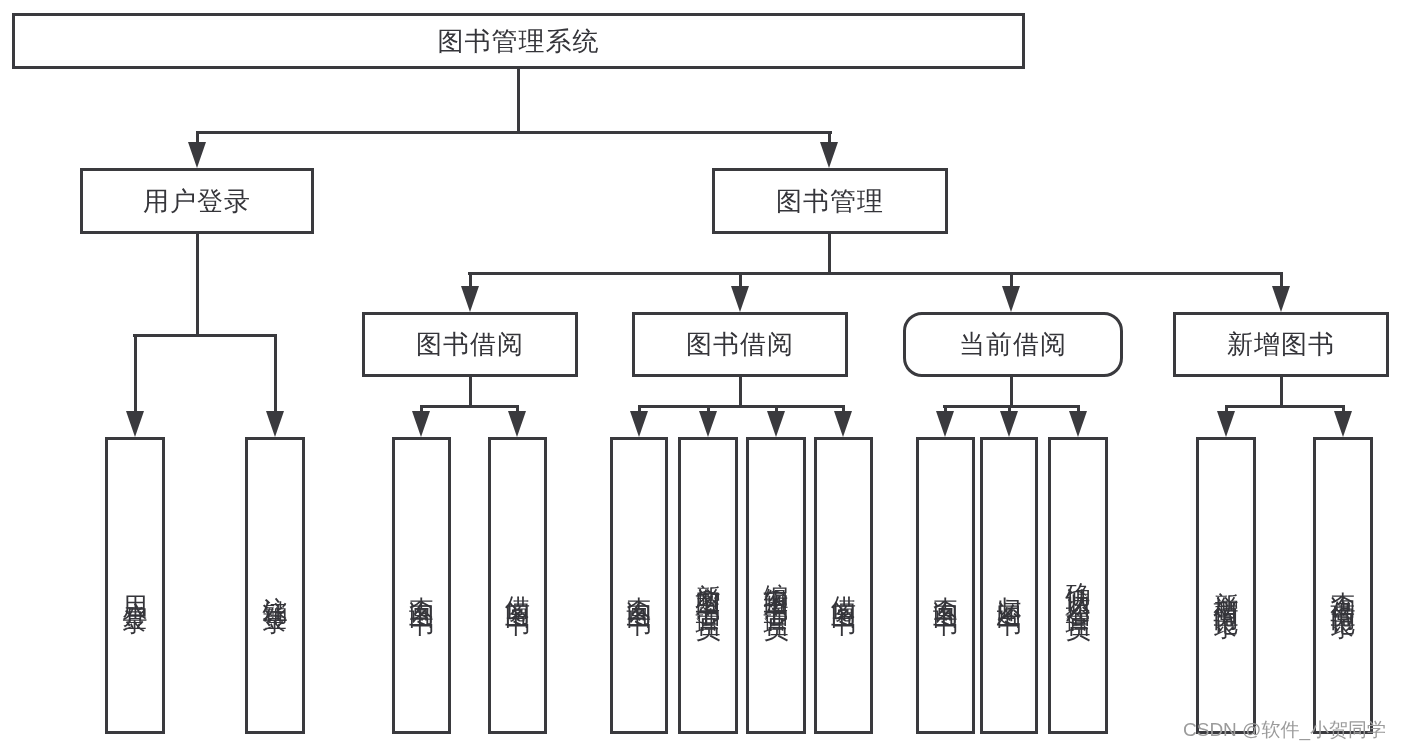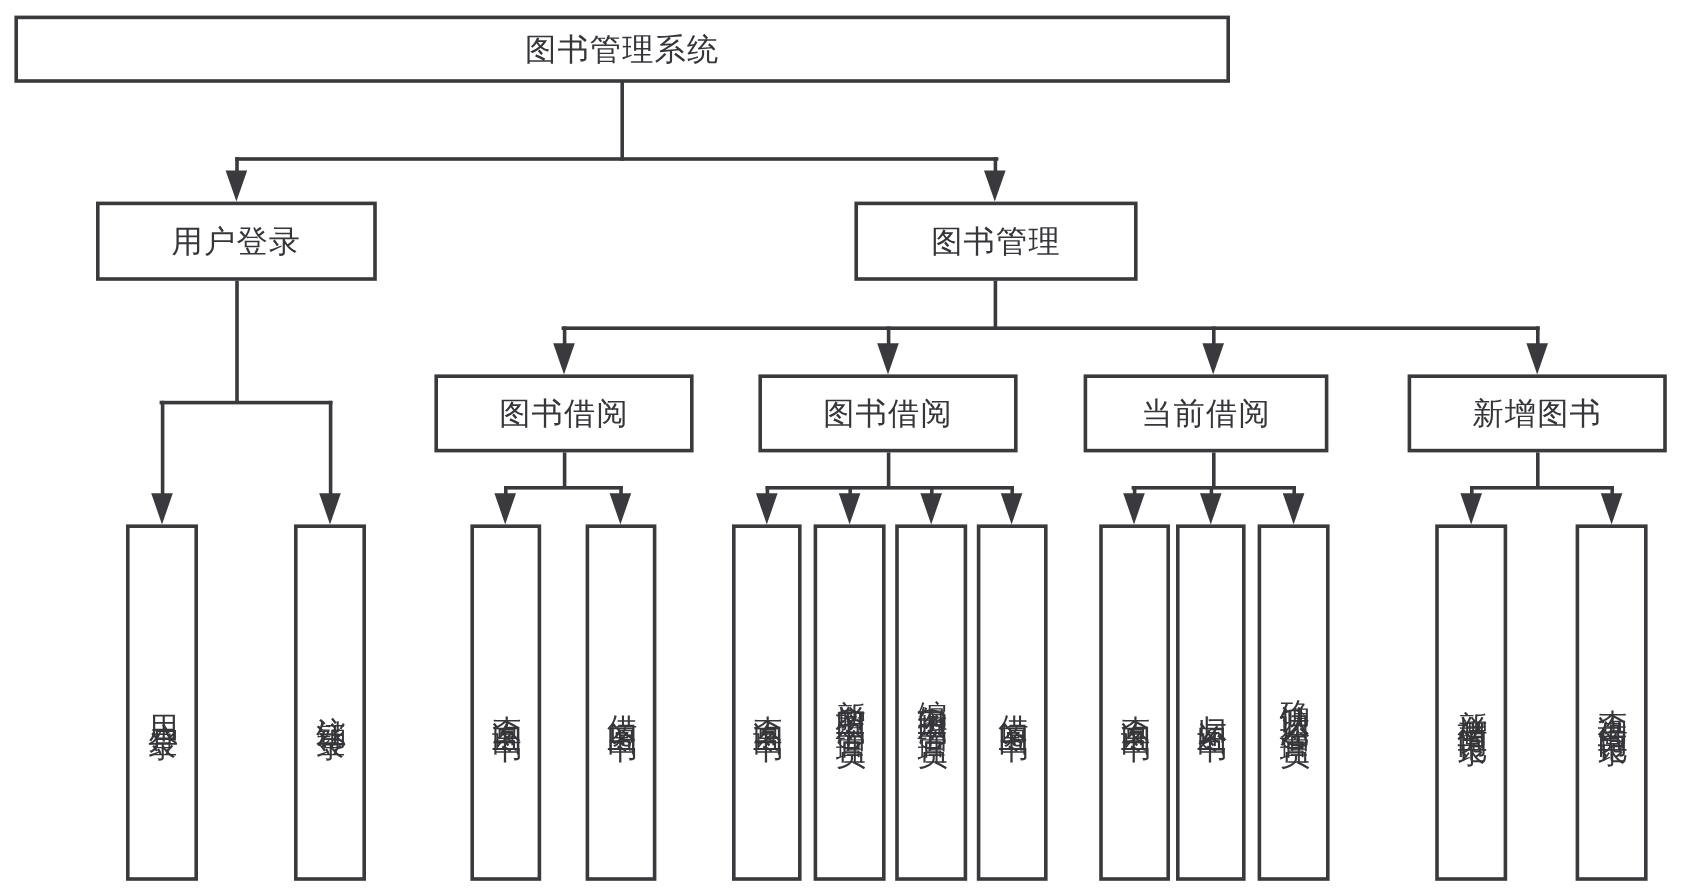--- a/index.html
+++ b/index.html
@@ -45,21 +45,21 @@
   <div class="node h" style="left:712px;top:168px;width:236px;height:66px;">
     <span>图书管理</span>
   </div>
 
   <div class="node h" style="left:362px;top:312px;width:216px;height:65px;">
     <span>图书借阅</span>
   </div>
   <div class="node h" style="left:632px;top:312px;width:216px;height:65px;">
     <span>图书借阅</span>
   </div>
-  <div class="node h" style="left:903px;top:312px;width:204px;height:65px;">
+  <div class="node h" style="left:903px;top:312px;width:220px;height:65px;border-radius:19px;">
     <span>当前借阅</span>
   </div>
   <div class="node h" style="left:1173px;top:312px;width:216px;height:65px;">
     <span>新增图书</span>
   </div>
 
   <div class="node v" style="left:105px;top:437px;width:60px;height:297px;">
     <span>用户登录</span>
   </div>
   <div class="node v" style="left:245px;top:437px;width:60px;height:297px;">
@@ -151,13 +151,14 @@
   <div class="vl" style="left:1077px;top:405px;height:10px;"></div>
   <div class="ah" style="left:1069px;top:411px;"></div>
 
   <div class="vl" style="left:1280px;top:377px;height:30px;"></div>
   <div class="hl" style="left:1225px;top:405px;width:119px;"></div>
   <div class="vl" style="left:1225px;top:405px;height:10px;"></div>
   <div class="ah" style="left:1217px;top:411px;"></div>
   <div class="vl" style="left:1342px;top:405px;height:10px;"></div>
   <div class="ah" style="left:1334px;top:411px;"></div>
 
+  <div class="watermark">CSDN @软件_小贺同学</div>
 </div>
 
 </body></html>

